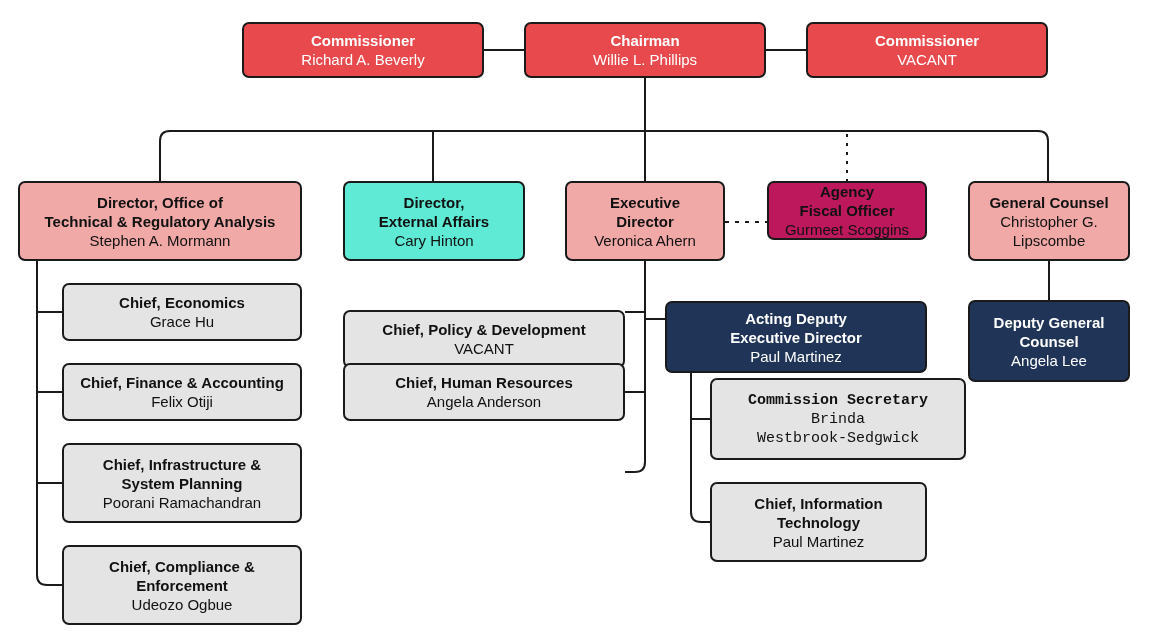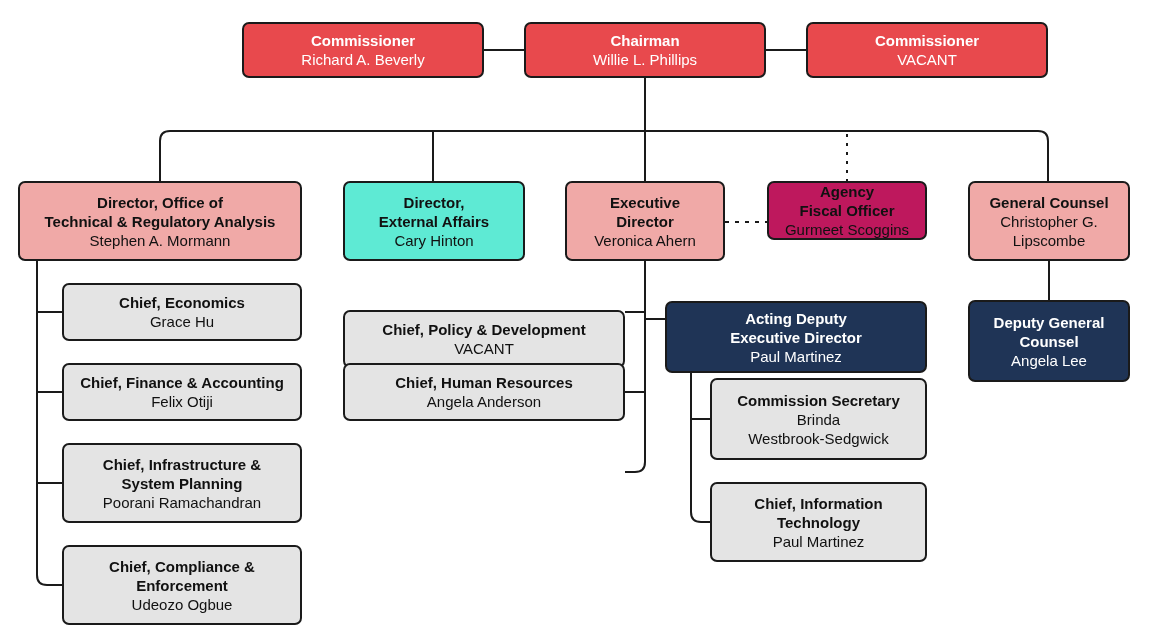--- a/index.html
+++ b/index.html
@@ -127,21 +127,21 @@
   <div class="box" data-variant="gray" style="left: 343px; top: 363px; width: 282px; height: 58px; background: rgb(228, 228, 228);">
     <span class="title">Chief, Human Resources</span>
     <span class="name">Angela Anderson</span>
   </div>
 
   <div class="box" data-variant="navy" style="left: 665px; top: 283px; width: 262px; height: 72px; background: rgb(31, 52, 86); margin-top: 18px;">
     <span class="title">Acting Deputy
 Executive Director</span>
     <span class="name">Paul Martinez</span>
   </div>
-  <div class="box" data-variant="gray" style="left: 710px; top: 378px; width: 217px; height: 82px; background: rgb(228, 228, 228);">
+  <div class="box" data-variant="gray" style="left: 710px; top: 378px; width: 256px; height: 82px; background: rgb(228, 228, 228); font-family: Liberation Mono, monospace;">
     <span class="title">Commission Secretary</span>
     <span class="name">Brinda
 Westbrook-Sedgwick</span>
   </div>
   <div class="box" data-variant="gray" style="left: 710px; top: 482px; width: 217px; height: 80px; background: rgb(228, 228, 228);">
     <span class="title">Chief, Information
 Technology</span>
     <span class="name">Paul Martinez</span>
   </div>
 

